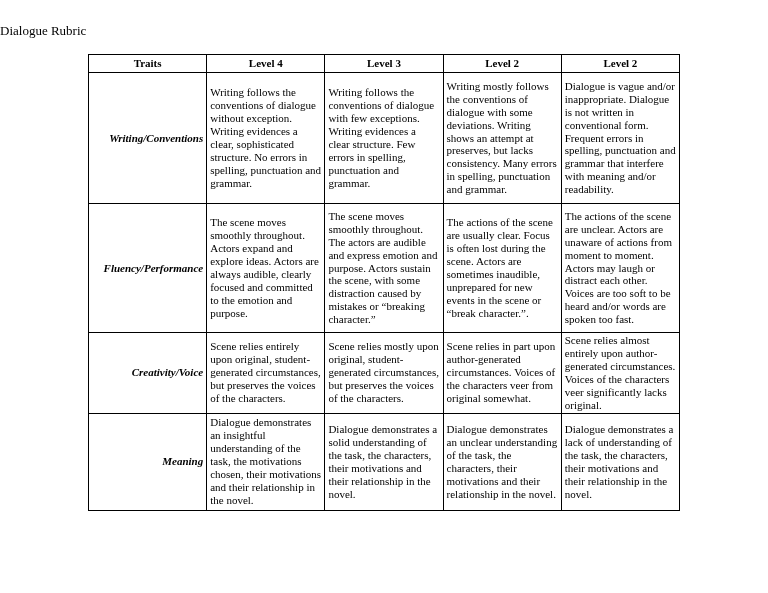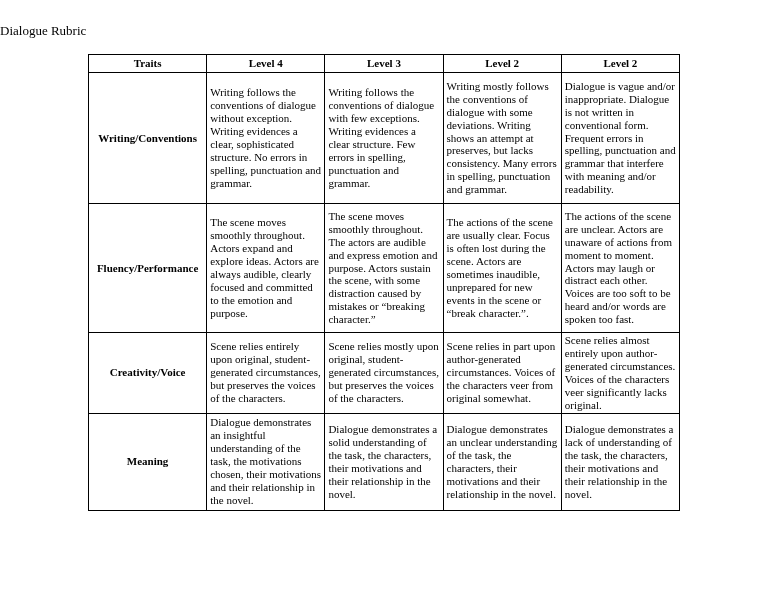--- a/index.html
+++ b/index.html
@@ -38,22 +38,23 @@
     word-wrap: break-word;
   }
   table.rubric thead th {
     text-align: center;
     font-weight: bold;
     height: 15px;
     padding: 1px 2px;
   }
   table.rubric tbody th.trait-cell {
     font-weight: bold;
-    text-align: center;
+    text-align: right;
     vertical-align: middle;
+    font-style: italic;
   }
   col.c-trait  { width: 118px; }
   col.c-level  { width: 118px; }
   tr.row-writing  td, tr.row-writing  th { height: 128px; }
   tr.row-fluency  td, tr.row-fluency  th { height: 126px; }
   tr.row-creative td, tr.row-creative th { height: 74px; }
   tr.row-meaning  td, tr.row-meaning  th { height: 94px; }
 </style>
 </head>
 <body>

